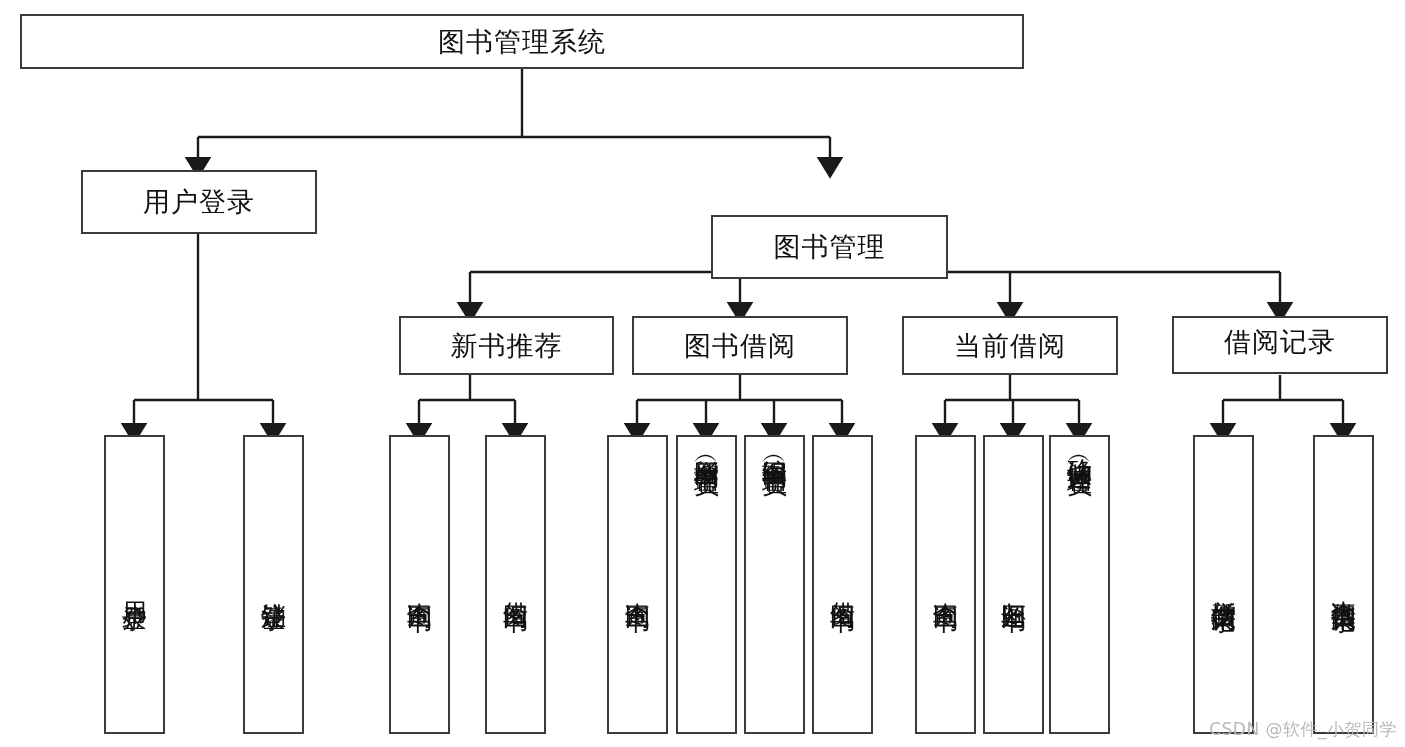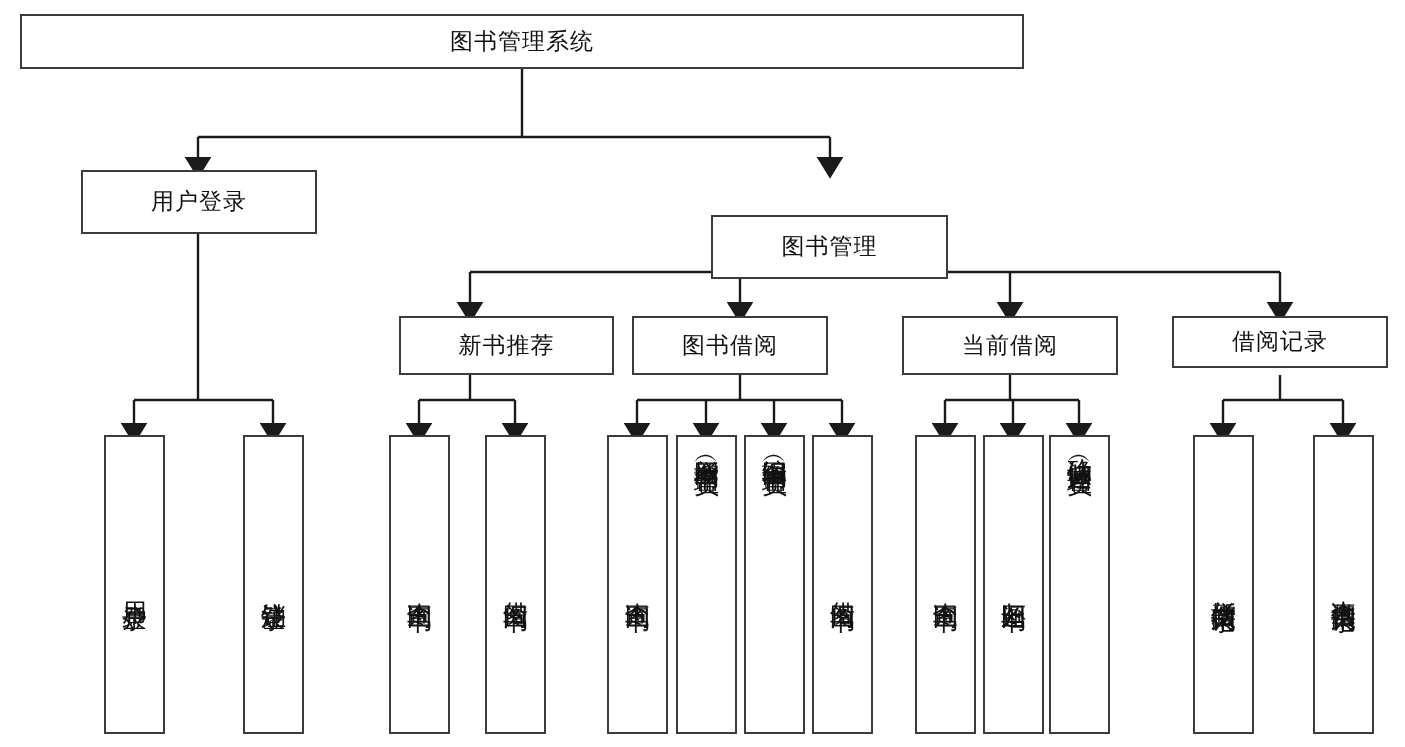--- a/index.html
+++ b/index.html
@@ -21,21 +21,21 @@
     border: 2px solid #3b3b3b;
     display: flex;
     align-items: center;
     justify-content: center;
     color: #111111;
   }
   .node.h {
     
   }
   .node.h .label {
-    font-size: 23px;
+    font-size: 27px;
     line-height: 1.1;
     letter-spacing: 1px;
     white-space: nowrap;
   }
   .node.v {
     
     align-items: center;
     justify-content: center;
     padding-top: 2px;
   }
@@ -134,27 +134,27 @@
   <div class="node h" style="left:81px; top:170px; width:236px; height:64px;">
     <span class="label">用户登录</span>
   </div>
   <div class="node h" style="left:711px; top:170px; width:237px; height:64px;margin-top:45px;">
     <span class="label">图书管理</span>
   </div>
 
   <div class="node h" style="left:363px; top:316px; width:215px; height:59px;margin-left:36px;">
     <span class="label">新书推荐</span>
   </div>
-  <div class="node h" style="left:632px; top:316px; width:196px; height:59px;">
+  <div class="node h" style="left:632px; top:316px; width:216px; height:59px;">
     <span class="label">图书借阅</span>
   </div>
   <div class="node h" style="left:902px; top:316px; width:216px; height:59px;">
     <span class="label">当前借阅</span>
   </div>
-  <div class="node h" style="left:1172px; top:316px; width:216px; height:52px;">
+  <div class="node h" style="left:1172px; top:316px; width:216px; height:58px;font-family:Liberation Mono, monospace;">
     <span class="label">借阅记录</span>
   </div>
 
   <div class="node v" style="left:104px; top:435px; width:61px; height:299px;">
     <span class="label">用户登录</span>
   </div>
   <div class="node v" style="left:243px; top:435px; width:61px; height:299px;">
     <span class="label">注销登录</span>
   </div>
 
@@ -188,14 +188,15 @@
     <span class="label">确认归还（管理员）</span>
   </div>
 
   <div class="node v" style="left:1193px; top:435px; width:61px; height:299px;">
     <span class="label">新增借阅记录</span>
   </div>
   <div class="node v" style="left:1313px; top:435px; width:61px; height:299px;">
     <span class="label">查询借阅记录</span>
   </div>
 
+  <div class="watermark">CSDN @软件_小贺同学</div>
 
 </div>
 
 </body></html>

